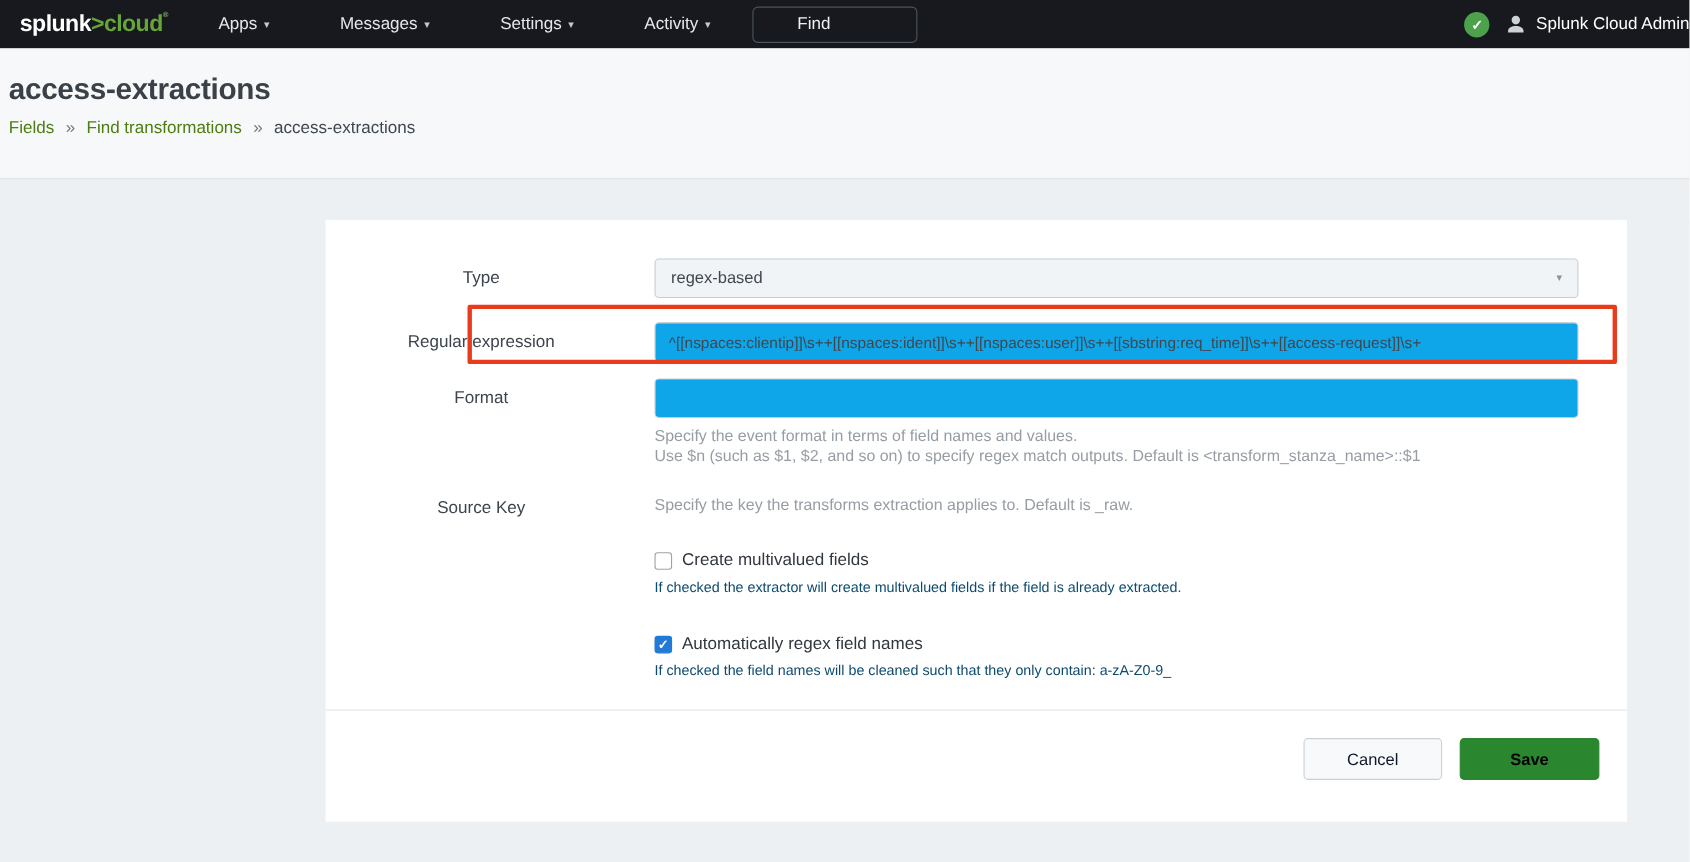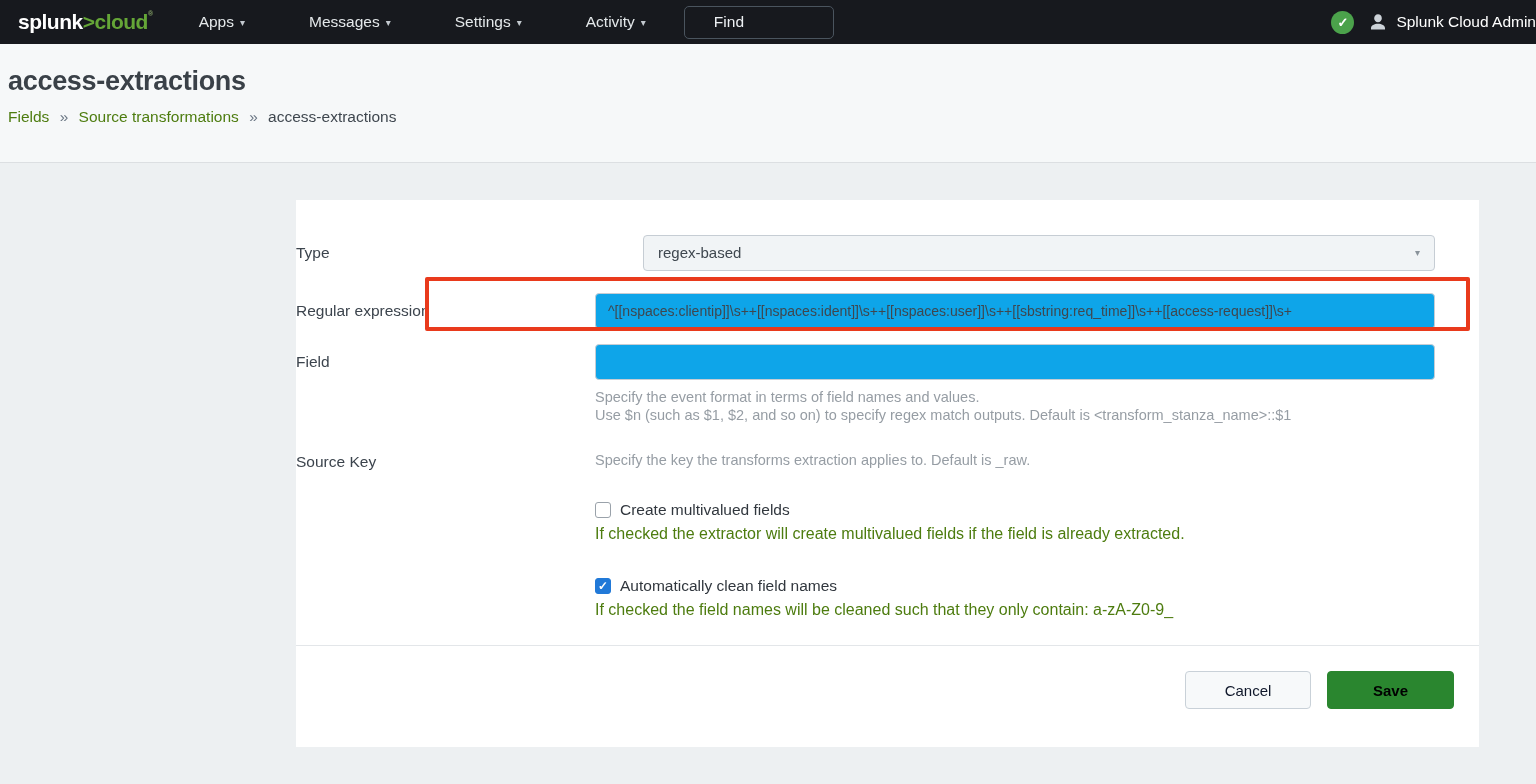--- a/index.html
+++ b/index.html
@@ -14,21 +14,21 @@
   .logo { font-size: 21px; font-weight: bold; letter-spacing: -0.5px; flex: 0 0 auto; }
   .logo .lg-white { color: #ffffff; }
   .logo .lg-green { color: #65a637; }
   .logo .lg-reg { font-size: 7px; color: #8aa86a; vertical-align: top; }
   .nav-menus { display: flex; margin-left: 46px; gap: 64px; }
   .nav-item { color: #e4e8ea; font-size: 15.5px; cursor: pointer; display: flex; align-items: center; gap: 6px; }
   .nav-item .caret { font-size: 10px; color: #c3c9cf; }
   .find-box {
     margin-left: 38px; width: 150px; height: 33px; background: transparent;
     border: 1px solid #4a545e; border-radius: 5px; color: #7dd3fc;
-    font-size: 15.5px; padding-left: 29px; font-family: "Liberation Sans", sans-serif;
+    font-size: 15.5px; padding-left: 40px; font-family: "Liberation Sans", sans-serif;
   }
   .find-box::placeholder { color: #eef1f4; opacity: 1; }
   .nav-right { margin-left: auto; display: flex; align-items: center; gap: 14px; padding-left: 10px; }
   .status-circle {
     width: 23px; height: 23px; border-radius: 50%; background: #4ba24b;
     color: #ffffff; font-size: 13px; font-weight: bold; display: flex;
     align-items: center; justify-content: center; cursor: pointer;
   }
   .user-chip { display: flex; align-items: center; gap: 8px; cursor: pointer; }
   .user-name { color: #ffffff; font-size: 15.5px; }
@@ -45,29 +45,29 @@
   .crumb-current { color: #3f474f; }
 
   
   .content { height: 620px; background: #edf0f2; }
   .card {
     position: relative; margin-left: 296px; margin-top: 37px;
     width: 1183px; height: 547px; background: #ffffff; padding-top: 35px;
   }
   .form-row { display: flex; }
   .row-label {
-    width: 299px; padding-right: 16px; text-align: left;
+    width: 299px; padding-right: 16px; text-align: center;
     font-size: 15.5px; color: #3c444d; line-height: 36px; flex: 0 0 auto;
   }
   .row-field { width: 840px; flex: 0 0 auto; }
 
   .select-box {
     position: relative; height: 36px; background: #f1f4f6;
     border: 1px solid #c6cdd4; border-radius: 4px; line-height: 34px;
-    padding-left: 14px; font-size: 15px; color: #3f474f; cursor: pointer; margin-left: 48px;
+    padding-left: 14px; font-size: 15px; color: #3f474f; cursor: pointer;
   }
   .select-box .sel-caret {
     position: absolute; right: 14px; top: 0; font-size: 10px; color: #8a939b; line-height: 34px;
   }
   .text-input {
     width: 100%; height: 36px; background: #0ea5e9; border: 1px solid #c6cdd4;
     border-radius: 4px; padding: 0 12px; font-size: 14px; color: #3f474f;
     font-family: "Liberation Sans", sans-serif;
   }
   .text-input.lg { font-size: 15px; }
@@ -84,21 +84,21 @@
   .checkbox-group { margin-left: 299px; width: 840px; }
   .cb-line { display: flex; align-items: center; gap: 9px; cursor: pointer; }
   .cb {
     width: 16px; height: 16px; border: 1px solid #9aa2aa; border-radius: 3px;
     background: #ffffff; flex: 0 0 auto; display: flex; align-items: center; justify-content: center;
   }
   .cb .mark { display: none; color: #ffffff; font-size: 12px; font-weight: bold; line-height: 1; }
   .cb.checked { background: #2179d8; border-color: #2179d8; }
   .cb.checked .mark { display: block; }
   .cb-label { font-size: 15.5px; color: #31373e; line-height: 18px; }
-  .cb-help { margin-top: 6px; font-size: 16px; line-height: 17.5px; color: #4d7c0f; }
+  .cb-help { margin-top: 6px; font-size: 13px; line-height: 17.5px; color: #0c4a6e; }
 
   .card-divider { margin-top: 27px; border-top: 1px solid #e3e6e9; height: 0; }
   .card-footer { padding: 25px 25px 0 0; display: flex; justify-content: flex-end; gap: 16px; }
   .btn { height: 38px; border-radius: 4px; font-size: 15px; cursor: pointer;
          font-family: "Liberation Sans", sans-serif; }
   .btn-cancel {
     width: 126px; background: #f7f9fa; border: 1px solid #c9d1d8; color: #0f172a;
   }
   .btn-save {
     width: 127px; background: #2a862f; border: 1px solid #2a862f; color: #000000; font-weight: bold;
@@ -146,21 +146,21 @@
       <span class="user-name">Splunk Cloud Admin</span>
     </div>
   </div>
 </div>
 
 <div class="page-header">
   <div class="page-title">access-extractions</div>
   <div class="breadcrumb">
     <a class="crumb-link">Fields</a>
     <span class="crumb-sep">»</span>
-    <a class="crumb-link">Source transformations</a>
+    <a class="crumb-link">Find transformations</a>
     <span class="crumb-sep">»</span>
     <span class="crumb-current">access-extractions</span>
   </div>
 </div>
 
 <div class="content">
   <div class="card">
 
     <div class="form-row mb-type">
       <div class="row-label">Type</div>
@@ -173,21 +173,21 @@
     </div>
 
     <div class="form-row mb-regex">
       <div class="row-label">Regular expression</div>
       <div class="row-field">
         <input class="text-input" type="text" value="^[[nspaces:clientip]]\s++[[nspaces:ident]]\s++[[nspaces:user]]\s++[[sbstring:req_time]]\s++[[access-request]]\s+" style="">
       </div>
     </div>
 
     <div class="form-row mb-format">
-      <div class="row-label">Field</div>
+      <div class="row-label">Format</div>
       <div class="row-field">
         <input class="text-input" type="text" value="" style="">
         <div class="help-text">
           <div>Specify the event format in terms of field names and values.</div>
           <div>Use $n (such as $1, $2, and so on) to specify regex match outputs. Default is &lt;transform_stanza_name&gt;::$1</div>
         </div>
       </div>
     </div>
 
     <div class="form-row mb-source">
@@ -205,21 +205,21 @@
         <span class="cb-label">Create multivalued fields</span>
       </div>
       <div class="cb-help">If checked the extractor will create multivalued fields if the field is already extracted.</div>
     </div>
 
     <div class="checkbox-group">
       <div class="cb-line">
         <span class="cb checked">
           <span class="mark">✓</span>
         </span>
-        <span class="cb-label">Automatically clean field names</span>
+        <span class="cb-label">Automatically regex field names</span>
       </div>
       <div class="cb-help">If checked the field names will be cleaned such that they only contain: a-zA-Z0-9_</div>
     </div>
 
     <div class="card-divider"></div>
 
     <div class="card-footer">
       <button class="btn btn-cancel">Cancel</button>
       <button class="btn btn-save">Save</button>
     </div>

